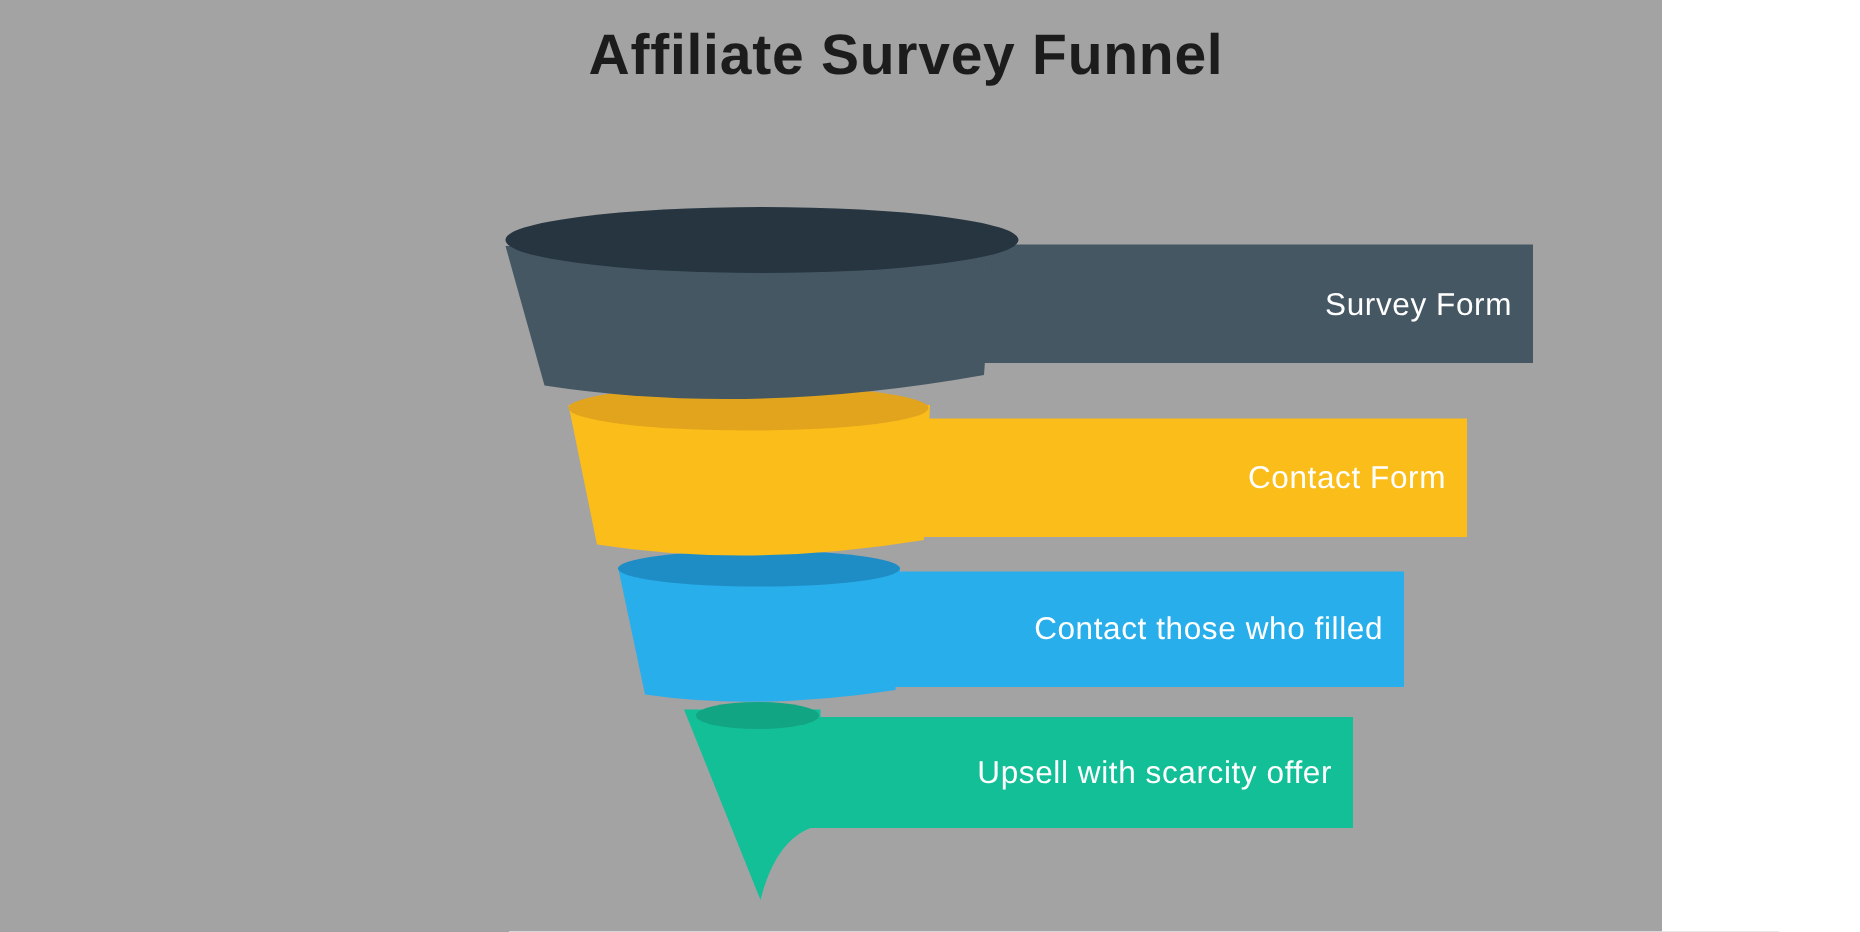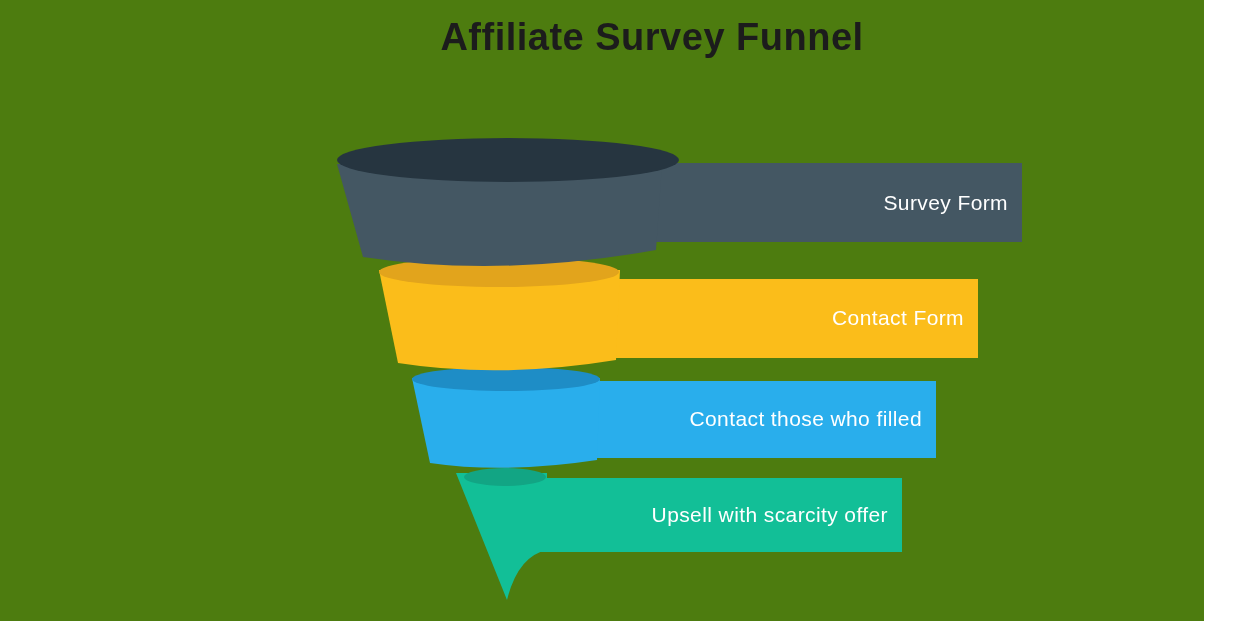--- a/index.html
+++ b/index.html
@@ -3,23 +3,23 @@
 <meta charset="utf-8">
 <style>
   html, body {
     margin: 0;
     padding: 0;
     background: #ffffff;
     font-family: "Liberation Sans", sans-serif;
   }
   .canvas {
     position: relative;
-    width: 1204px;
+    width: 1108px;
     height: 621px;
-    background: #4d7c0f;
+    background: #a3a3a3;
     overflow: hidden;
   }
   .diagram-title {
     position: absolute;
     top: 16px;
     left: 0;
     width: 100%;
     text-align: center;
     transform: translateX(50px);
     font-size: 38px;

